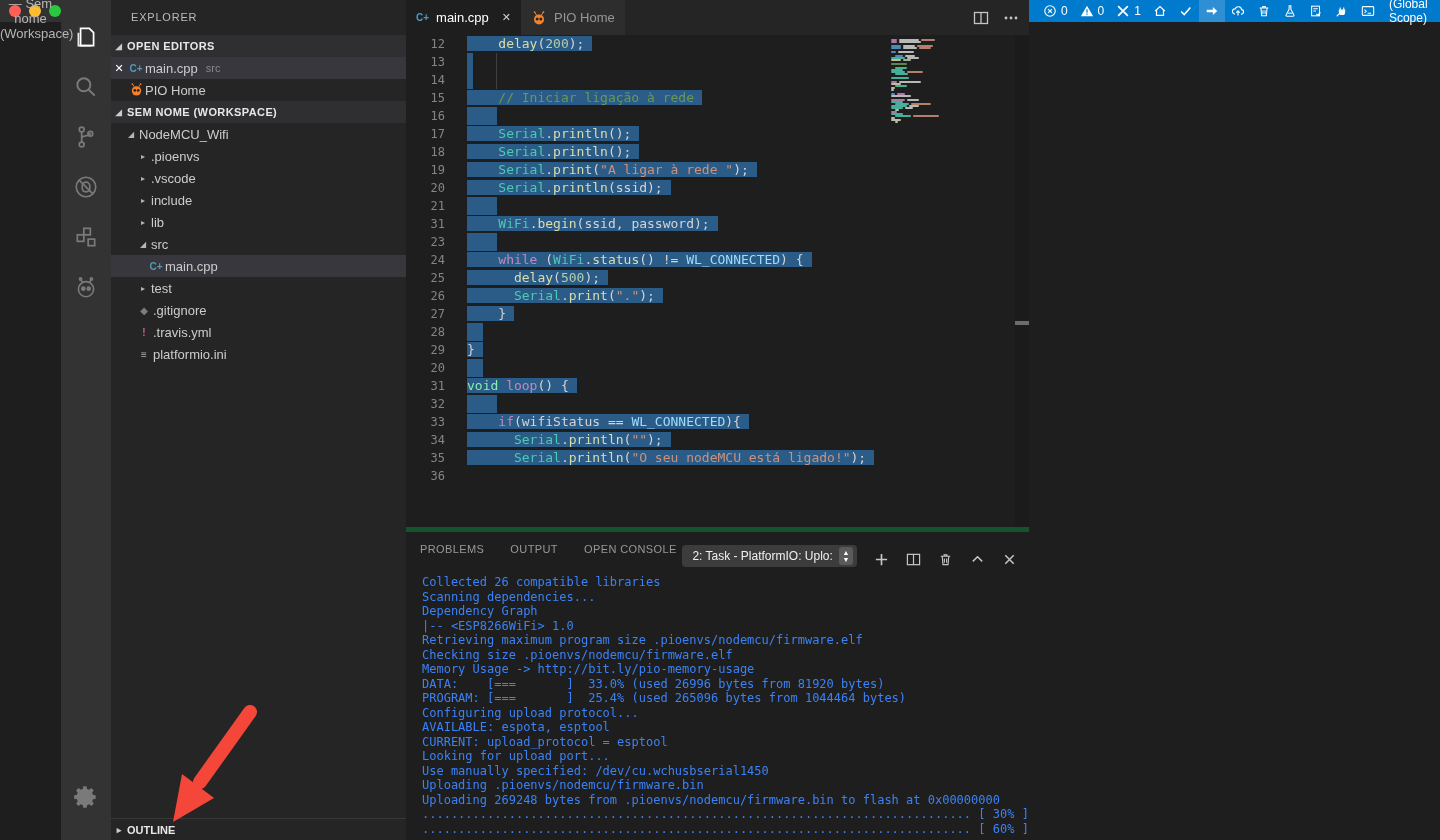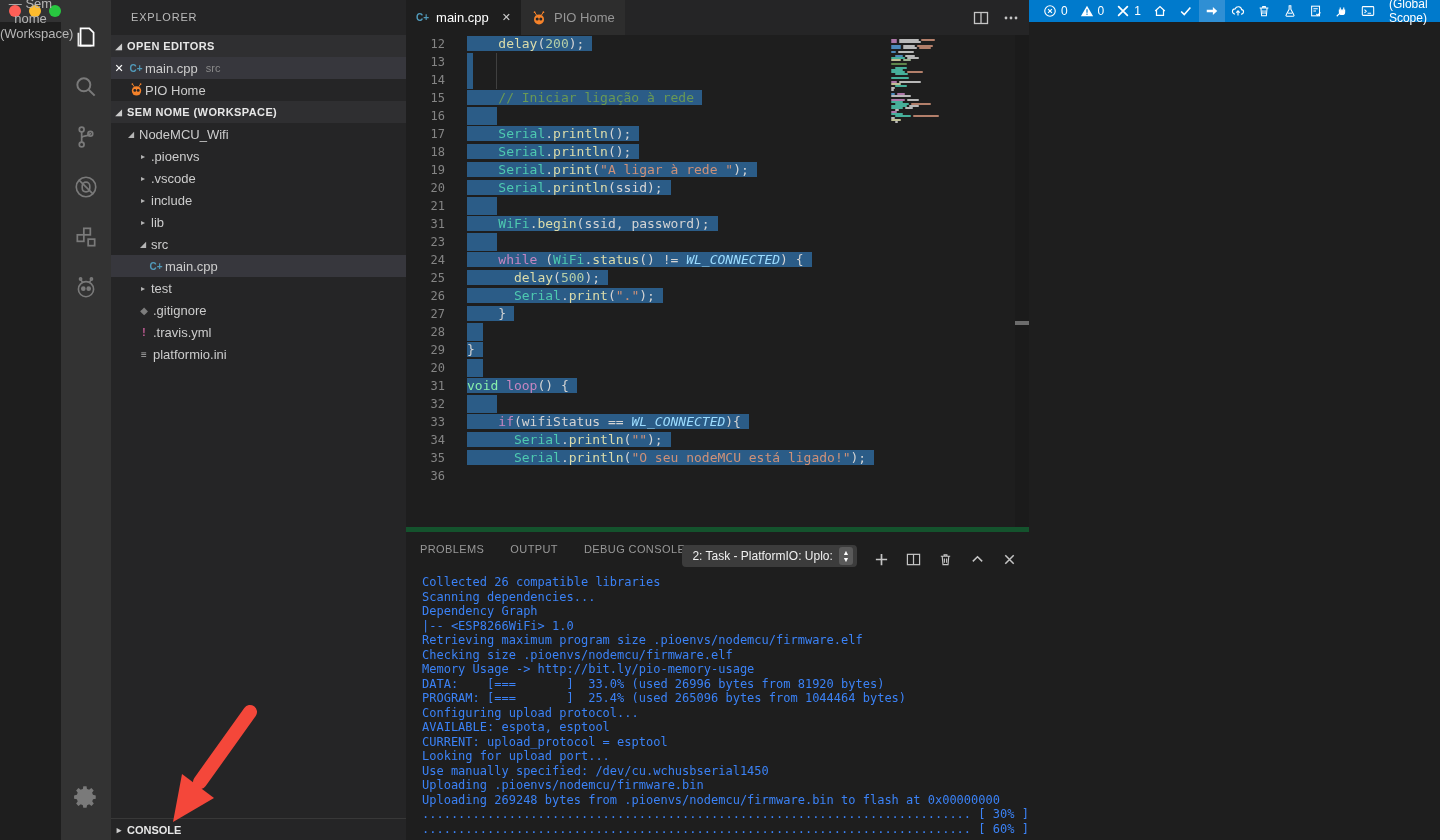--- a/index.html
+++ b/index.html
@@ -61,21 +61,21 @@
   .gutter { width:61px; flex:0 0 61px; text-align:right; color:#858585; font-size:12px; padding-top:0; }
   .gutter .ln { height:18px; line-height:18px; padding-right:22px; }
   .codearea { flex:1; position:relative; font-size:13px; }
   .cl { height:18px; line-height:18px; white-space:pre; }
   .cl .selspan { background:#2b5c87; padding-right:8px; }
   .cl .emptysel { display:inline-block; height:18px; vertical-align:top; background:#2b5c87; }
   .cl.guided { position:relative; }
   .cl.guided::after { content:""; position:absolute; left:29px; top:0; bottom:0; width:1px; background:#404040; }
   .tk-kw{color:#c586c0;} .tk-type{color:#86efac;} .tk-cls{color:#4ec9b0;}
   .tk-fn{color:#dcdcaa;} .tk-num{color:#b5cea8;} .tk-str{color:#ce9178;}
-  .tk-cmt{color:#6a9955;} .tk-pln{color:#d4d4d4;} .tk-mac{color:#9cdcfe;font-style:italic;}
+  .tk-cmt{color:#6a9955;} .tk-pln{color:#d4d4d4;} .tk-mac{color:#9cdcfe;}
 
   .minimap { position:absolute; top:0; right:14px; width:130px; height:100px; padding-top:4px; }
   .mm-line { height:2px; margin-bottom:0; display:flex; gap:2px; }
   .mm-seg { height:1.6px; border-radius:1px; opacity:.85; }
   .scrolldeco { position:absolute; right:0; top:286px; width:14px; height:4px; background:#888888; opacity:.75; }
   .overview { position:absolute; right:0; top:0; bottom:0; width:14px; background:#1b1b1b; }
 
   
   .panel { height:313px; flex:0 0 313px; border-top:5px solid #14532d; display:flex; flex-direction:column; background:#1e1e1e; }
   .panel-head { height:35px; display:flex; align-items:center; padding:0 14px; position:relative; flex:0 0 35px; }
@@ -238,21 +238,21 @@
             <span>.travis.yml</span>
           </div>
           <div class="row" style="padding-left: 24px;">
             <span class="fico iniico">≡</span>
             <span>platformio.ini</span>
           </div>
         </div>
       <div class="tree-fill"></div>
       <div class="outline-head">
         <span class="twisty" style="font-size:9px;">▸</span>
-        <span>CONSOLE</span>
+        <span>OUTLINE</span>
       </div>
     </div>
 
     <div class="edcol">
       <div class="tabbar">
         <div class="tab active">
           <span class="cppico">C+</span>
           <span>main.cpp</span>
           <span class="tclose">✕</span>
         </div>
@@ -464,21 +464,21 @@
               <div class="mm-seg" style="width: 3px; background: rgb(212, 212, 212); margin-left: 10px;"></div>
             </div>
           </div>
         <div class="scrolldeco"></div>
       </div>
 
       <div class="panel">
         <div class="panel-head">
           <div class="ptab">PROBLEMS</div>
           <div class="ptab">OUTPUT</div>
-          <div class="ptab">DEBUG CONSOLE</div>
+          <div class="ptab">OPEN CONSOLE</div>
           <div class="ptab active">TERMINAL</div>
           <div class="panel-actions">
             <div class="taskselect">
               <span>2: Task - PlatformIO: Uplo:</span>
               <span class="stepper">
                   <span>▲</span>
                   <span>▼</span>
                 </span>
             </div>
             <svg viewBox="0 0 16 16" fill="none" stroke="currentColor" stroke-width="1.8">

